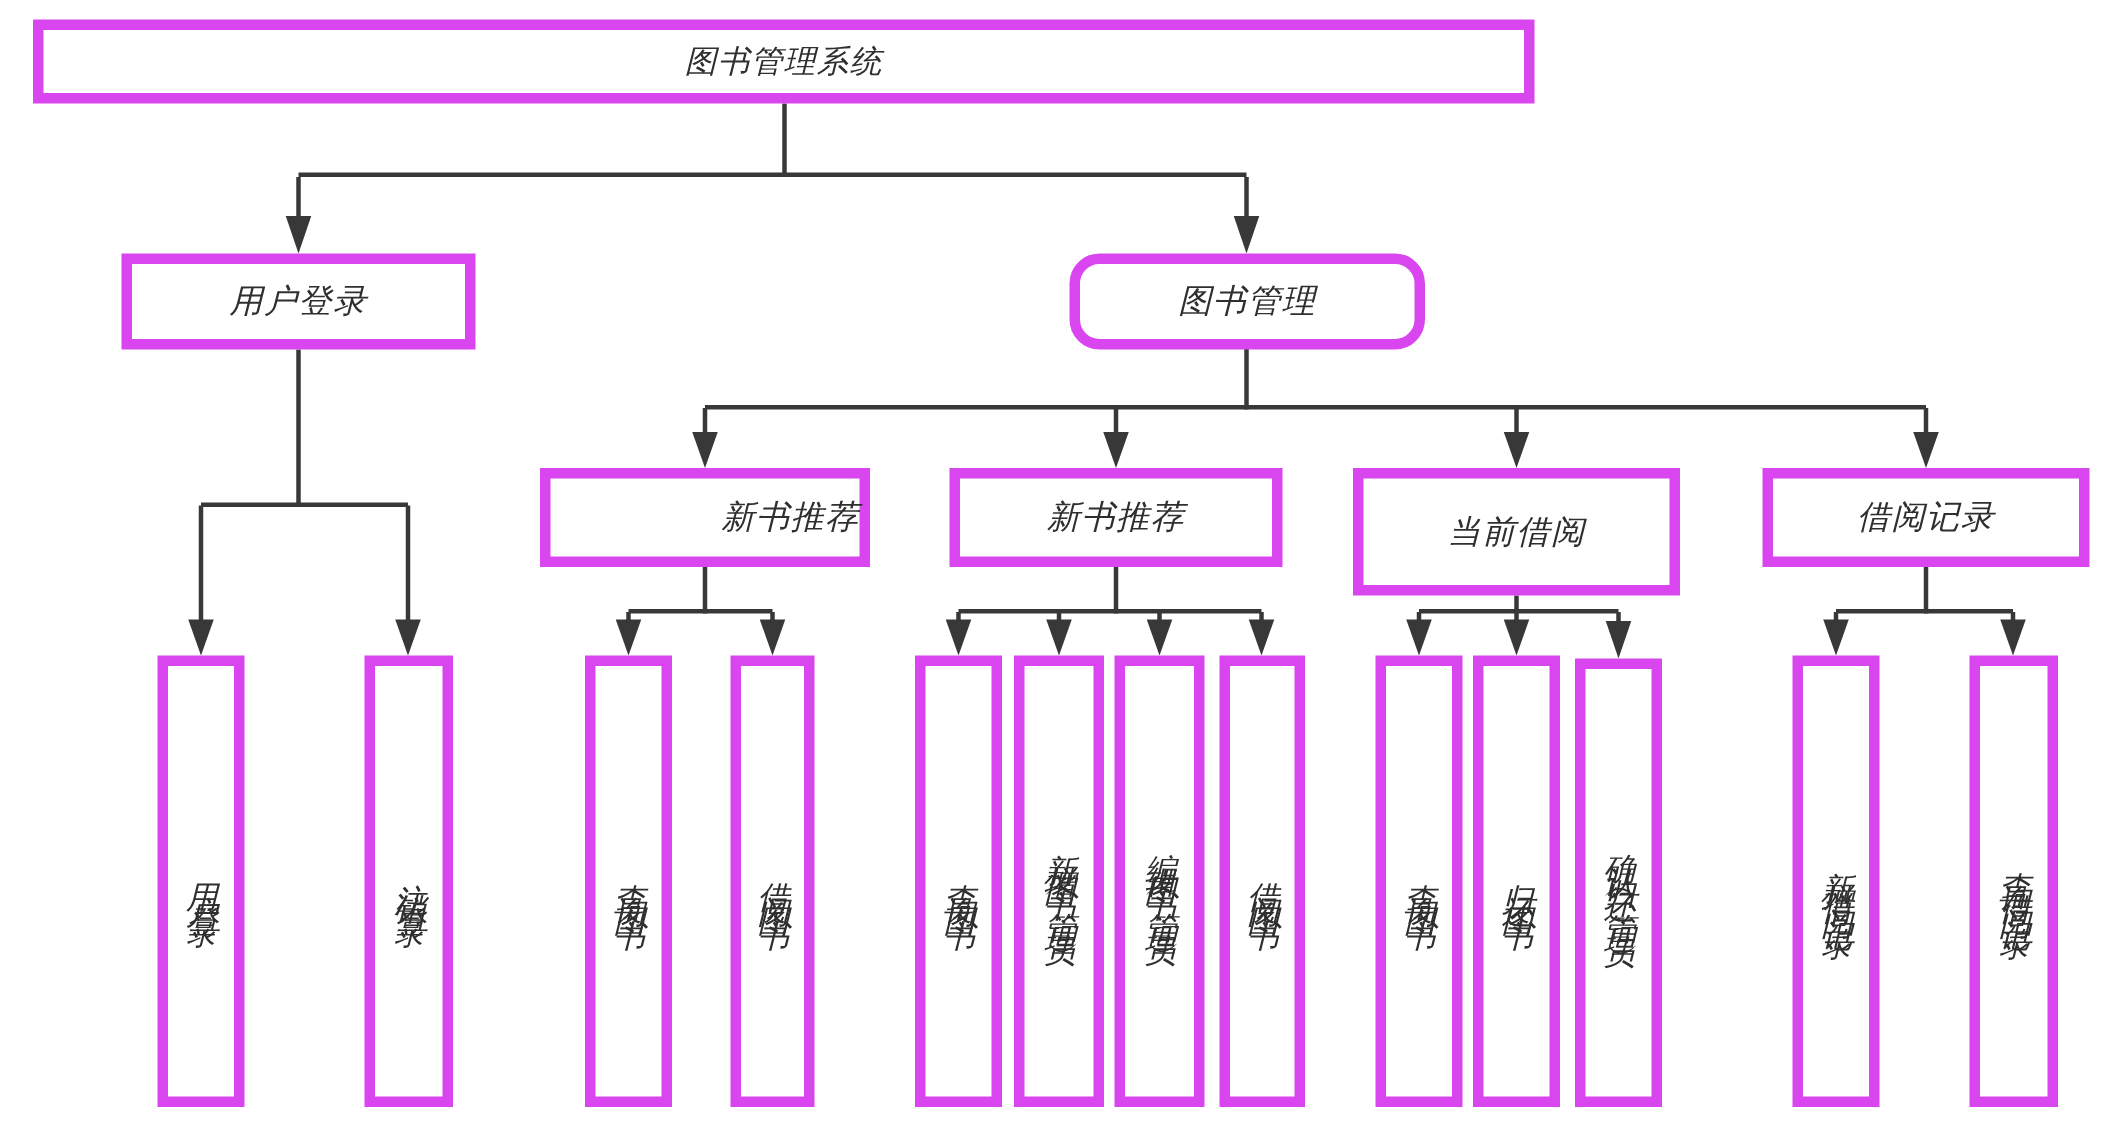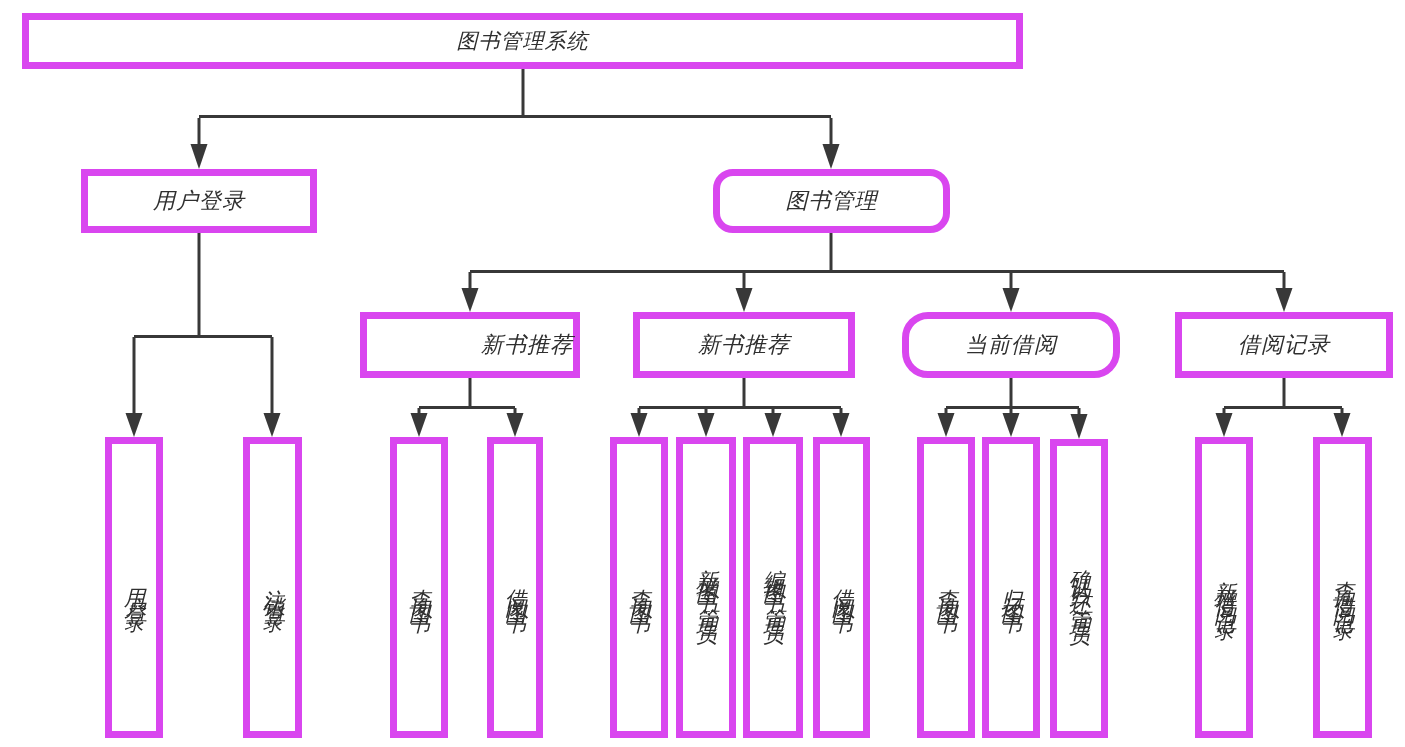--- a/index.html
+++ b/index.html
@@ -33,21 +33,21 @@
     letter-spacing:8px;
     line-height:1;
     white-space:nowrap;
   }
   
   #n-root{left:22px;top:13px;width:1001px;height:56px;font-size:21px;}
   #n-user-login{left:81px;top:169px;width:236px;height:64px;}
   #n-book-mgmt{left:713px;top:169px;width:237px;height:64px;border-radius:20px;}
   #n-new-book{left:360px;top:312px;width:220px;height:66px;justify-content:flex-end;}
   #n-book-borrow{left:633px;top:312px;width:222px;height:66px;}
-  #n-current-borrow{left:902px;top:312px;width:218px;height:66px;border-radius:26px;}
+  #n-current-borrow{left:902px;top:312px;width:218px;height:85px;}
   #n-borrow-record{left:1175px;top:312px;width:218px;height:66px;}
   #l-user-login{left:105px;top:437px;width:58px;height:301px;}
   #l-logout{left:243px;top:437px;width:59px;height:301px;}
   #l-nb-query{left:390px;top:437px;width:58px;height:301px;}
   #l-nb-borrow{left:487px;top:437px;width:56px;height:301px;}
   #l-bb-query{left:610px;top:437px;width:58px;height:301px;}
   #l-bb-add{left:676px;top:437px;width:60px;height:301px;}
   #l-bb-edit{left:743px;top:437px;width:60px;height:301px;}
   #l-bb-borrow{left:813px;top:437px;width:57px;height:301px;}
   #l-cb-query{left:917px;top:437px;width:58px;height:301px;}

